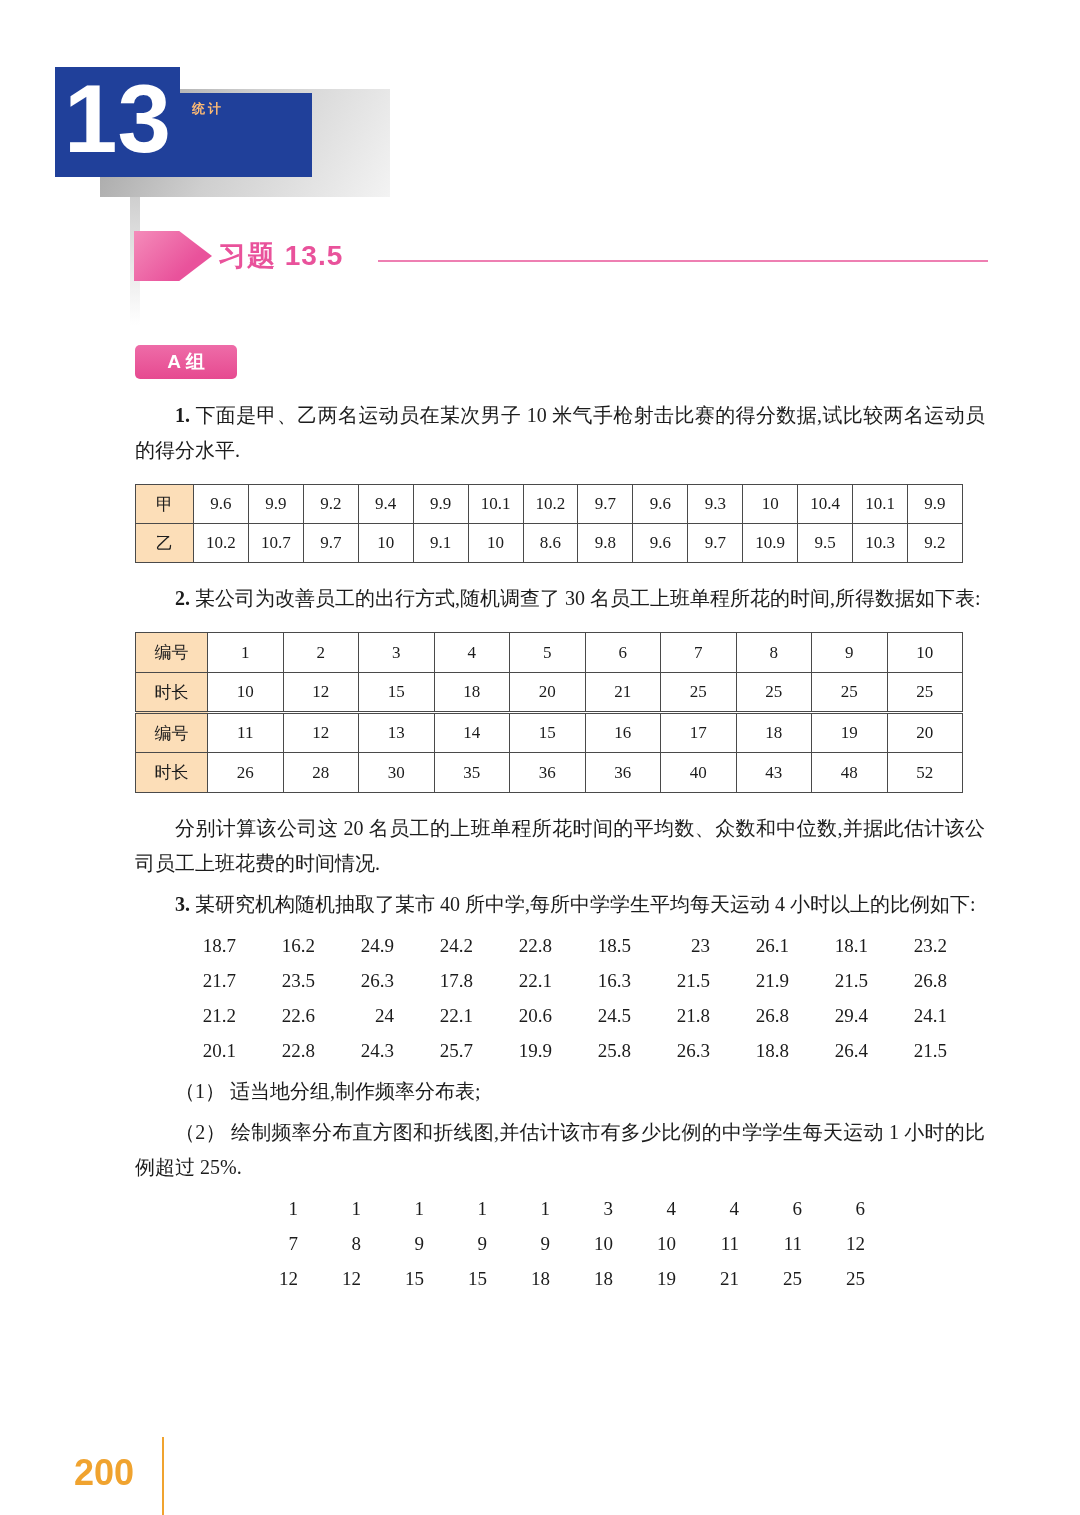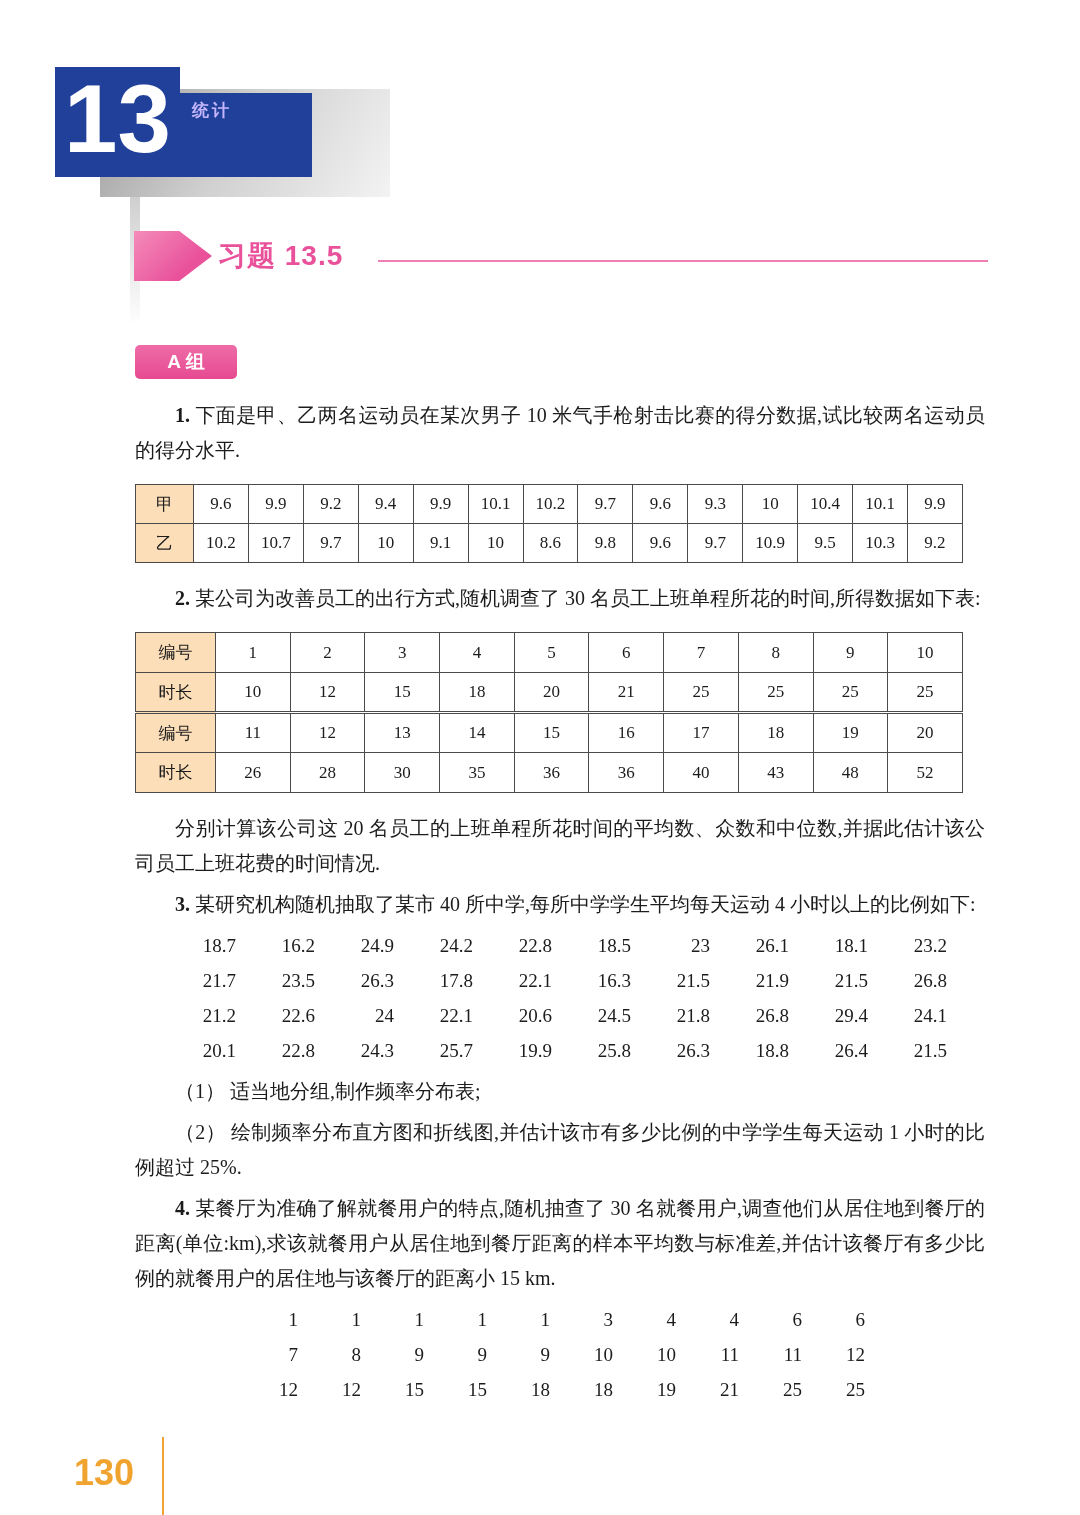--- a/index.html
+++ b/index.html
@@ -21,21 +21,21 @@
     position:absolute; left:0; top:0; width:125px; height:110px;
     background:#20409a; color:#fff;
     font-family:"Liberation Sans","DejaVu Sans",sans-serif;
     font-size:96px; font-weight:bold; text-align:center; line-height:104px;
   }
   .blue-bar {
     position:absolute; left:125px; top:26px; width:132px; height:84px;
     background:#20409a; padding:6px 0 0 12px;
   }
   .blue-bar span {
-    color:#c4b5fd; font-size:17px; font-weight:bold; letter-spacing:3px;
+    color:#fdba74; font-size:13px; font-weight:bold; letter-spacing:3px;
     font-family:"Liberation Sans","DejaVu Sans",sans-serif;
   }
 
   
   .section-header { position:absolute; top:195px; left:130px; width:860px; height:62px; }
   .gray-strip {
     position:absolute; left:0; top:-30px; width:10px; height:128px;
     background:linear-gradient(#cfcfcf,#ffffff);
   }
   .pink-arrow {
@@ -71,21 +71,21 @@
   table.dtable {
     border-collapse:collapse; table-layout:fixed;
     width:828px; margin:16px 0 18px 0;
     font-size:17px; line-height:normal;
     text-align:center;
   }
   table.dtable td { border:1px solid #4a4a4a; height:39px; padding:0 2px; }
   table.dtable td.hdr { background:#fcdeb8; }
   table.t1 td.hdr { width:58px; }
   table.t2 td { height:40px; }
-  table.t2 td.hdr { width:80px; }
+  table.t2 td.hdr { width:72px; }
   table.t2 tr:nth-child(3) td { border-top:3px double #4a4a4a; }
 
   
   .grid10 {
     display:grid; grid-template-columns:repeat(10,1fr);
     width:790px; margin:2px 0 2px 22px;
     font-size:19px; line-height:35px; text-align:right; text-indent:0;
   }
   .grid10.narrow { width:630px; margin-left:100px; }
 
@@ -264,21 +264,20 @@
         <div>25.8</div>
         <div>26.3</div>
         <div>18.8</div>
         <div>26.4</div>
         <div>21.5</div>
       </div>
 
     <p class="para">（1） 适当地分组,制作频率分布表;</p>
     <p class="para">（2） 绘制频率分布直方图和折线图,并估计该市有多少比例的中学学生每天运动 1 小时的比例超过 25%.</p>
 
-    <p class="para"><b class="pnum">4.</b> <span>某餐厅为准确了解就餐用户的特点,随机抽查了 30 名就餐用户,调查他们从居住地到餐厅的距离(单位:km),求该就餐用户从居住地到餐厅距离的样本平均数与标准差,并估计该餐厅有多少比例的就餐用户的居住地与该餐厅的距离小 15 km.</span></p>
 
     <div class="grid10 narrow">
         <div>1</div>
         <div>1</div>
         <div>1</div>
         <div>1</div>
         <div>1</div>
         <div>3</div>
         <div>4</div>
         <div>4</div>
@@ -301,16 +300,16 @@
         <div>18</div>
         <div>18</div>
         <div>19</div>
         <div>21</div>
         <div>25</div>
         <div>25</div>
       </div>
 
   </div>
 
-  <div class="page-number">130</div>
+  <div class="page-number">200</div>
   <div class="page-rule"></div>
 
 </div>
 
 </body></html>

